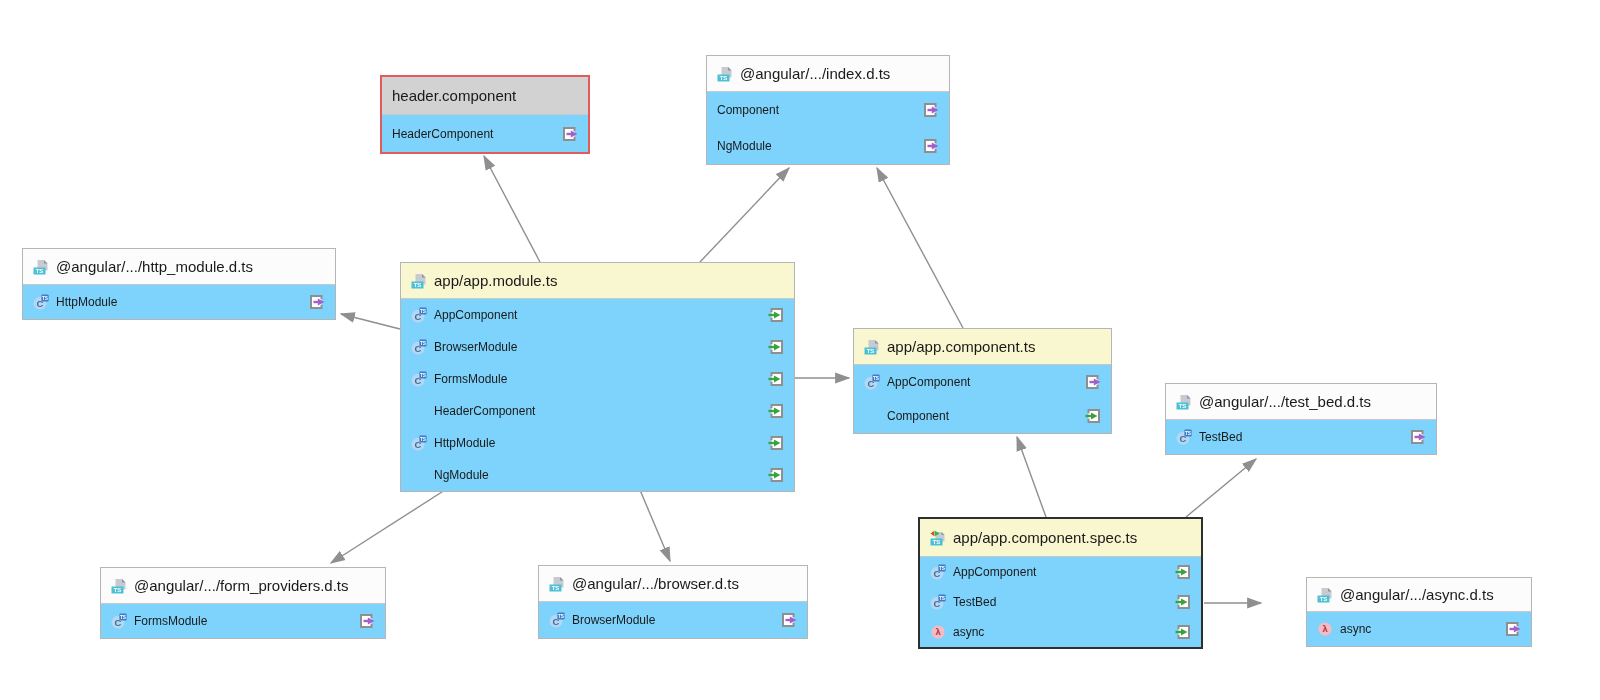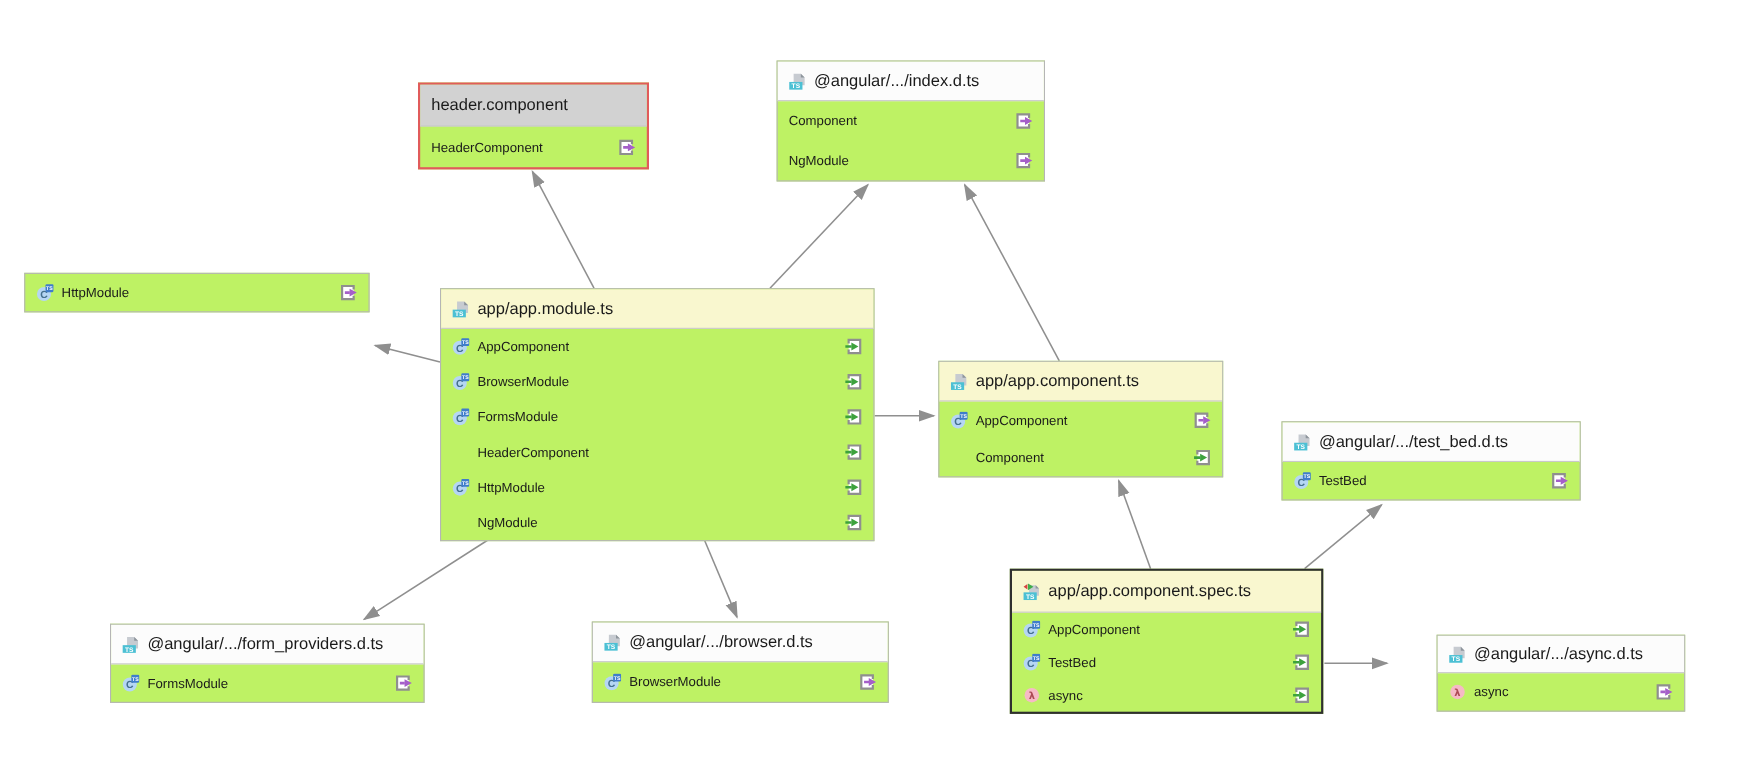--- a/index.html
+++ b/index.html
@@ -2,21 +2,21 @@
 <html><head>
 <meta charset="utf-8">
 <style>
   html,body{margin:0;padding:0;}
   body{
     width:1600px;height:700px;position:relative;background:#ffffff;
     font-family:"Liberation Sans",sans-serif;overflow:hidden;
   }
   #edges{position:absolute;left:0;top:0;z-index:1;}
   .node{
-    position:absolute;background:#bef264;border:1px solid #b5b5b5;
+    position:absolute;background:#7dd3fc;border:1px solid #b5b5b5;
     box-sizing:border-box;z-index:2;
   }
   .node.red{border:2px solid #e15b5b;}
   .node.dark{border:2px solid #2f2f2f;}
   .hdr{
     display:flex;align-items:center;gap:7px;padding:0 10px;height:36px;
     border-bottom:1px solid #c9c9c9;font-size:15px;color:#1a1a1a;background:#fcfcfc;
     box-sizing:border-box;white-space:nowrap;
   }
   .hdr.yellow{background:#f9f7cf;}
@@ -125,20 +125,26 @@
   </div>
   <div class="row">
     <span class="lbl">NgModule</span>
     <span class="icon16 dir"><svg width="16" height="16">
           <use href="#sym-export"></use>
         </svg></span>
   </div>
 </div>
 
 <div class="node" style="left:22px;top:248px;width:314px;">
+  <div class="hdr">
+    <span class="icon16"><svg width="16" height="16">
+          <use href="#sym-ts-file"></use>
+        </svg></span>
+    <span class="title">@angular/.../http_module.d.ts</span>
+  </div>
   <div class="row">
     <span class="icon16"><svg width="16" height="16">
           <use href="#sym-class"></use>
         </svg></span>
     <span class="lbl">HttpModule</span>
     <span class="icon16 dir"><svg width="16" height="16">
           <use href="#sym-export"></use>
         </svg></span>
   </div>
 </div>

